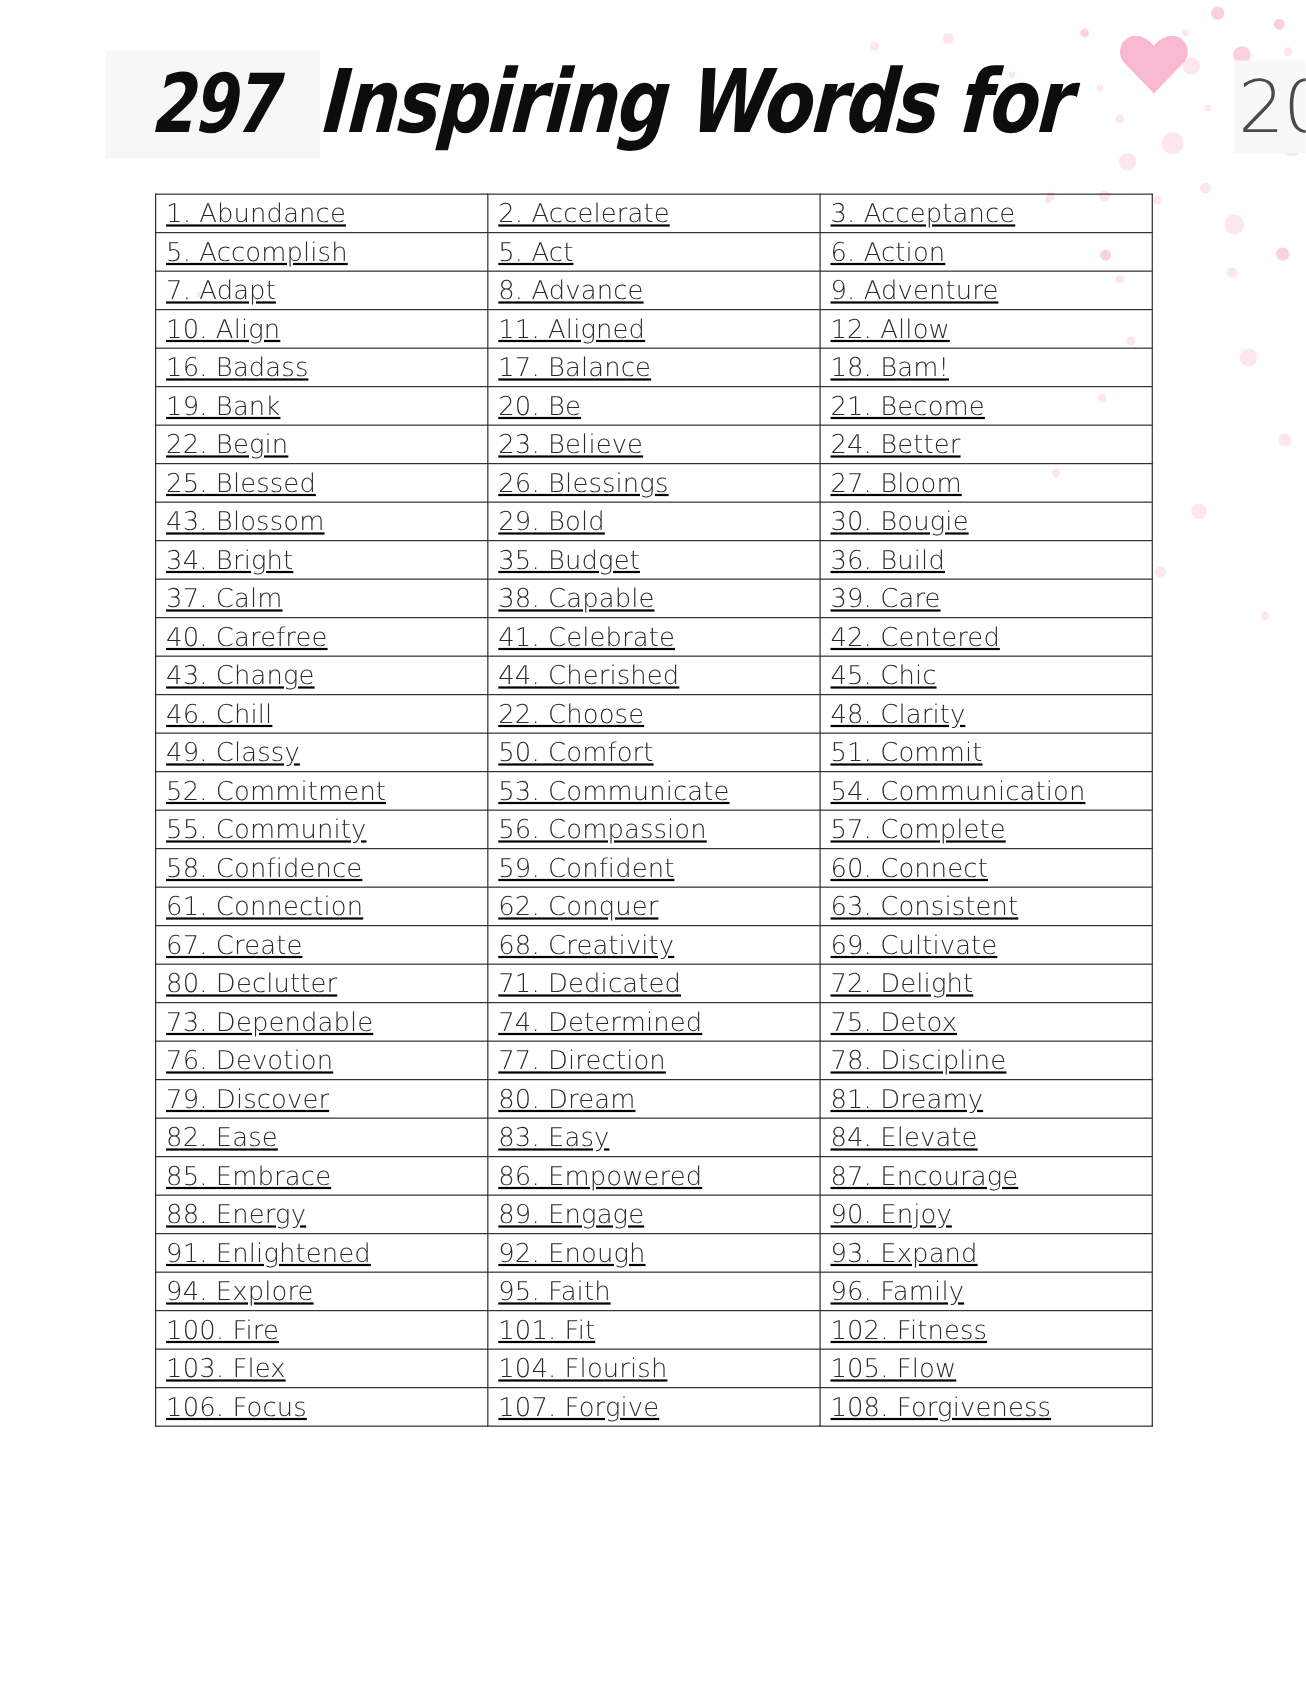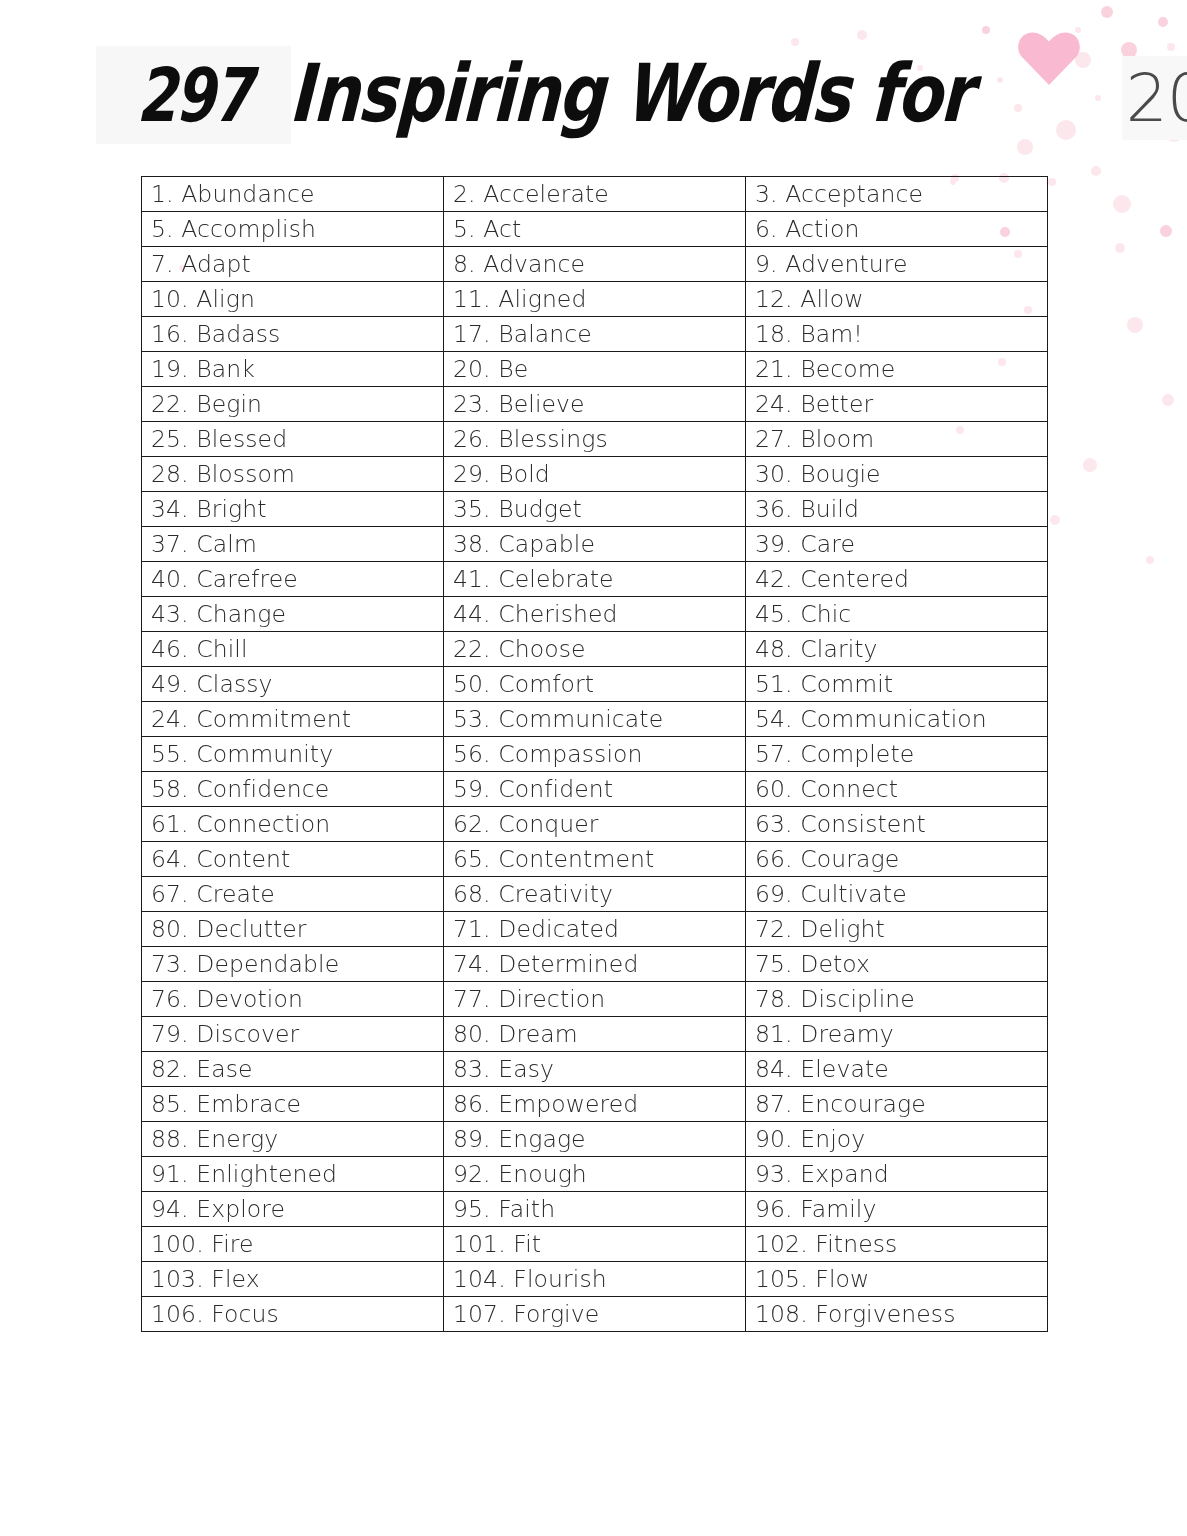--- a/index.html
+++ b/index.html
@@ -99,20 +99,21 @@
     position: absolute;
     left: 141px;
     top: 176px;
     width: 906px;
     z-index: 2;
   }
   table#words-table {
     border-collapse: collapse;
     width: 906px;
     table-layout: fixed;
+    text-decoration: underline;
   }
   table#words-table td {
     border: 1.4px solid #1b1b1b;
     height: 34px;
     padding: 0 0 0 9px;
     font-family: "DejaVu Sans", "Liberation Sans", sans-serif;
     font-weight: 300;
     font-size: 23.5px;
     line-height: 34px;
     color: #2b2b2b;
@@ -229,21 +230,21 @@
           <td>22. Begin</td>
           <td>23. Believe</td>
           <td>24. Better</td>
         </tr>
         <tr>
           <td>25. Blessed</td>
           <td>26. Blessings</td>
           <td>27. Bloom</td>
         </tr>
         <tr>
-          <td>28. Blossom</td>
+          <td>43. Blossom</td>
           <td>29. Bold</td>
           <td>30. Bougie</td>
         </tr>
         <tr>
           <td>34. Bright</td>
           <td>35. Budget</td>
           <td>36. Build</td>
         </tr>
         <tr>
           <td>37. Calm</td>
@@ -264,45 +265,40 @@
           <td>46. Chill</td>
           <td>22. Choose</td>
           <td>48. Clarity</td>
         </tr>
         <tr>
           <td>49. Classy</td>
           <td>50. Comfort</td>
           <td>51. Commit</td>
         </tr>
         <tr>
-          <td>24. Commitment</td>
+          <td>52. Commitment</td>
           <td>53. Communicate</td>
           <td>54. Communication</td>
         </tr>
         <tr>
           <td>55. Community</td>
           <td>56. Compassion</td>
           <td>57. Complete</td>
         </tr>
         <tr>
           <td>58. Confidence</td>
           <td>59. Confident</td>
           <td>60. Connect</td>
         </tr>
         <tr>
           <td>61. Connection</td>
           <td>62. Conquer</td>
           <td>63. Consistent</td>
         </tr>
         <tr>
-          <td>64. Content</td>
-          <td>65. Contentment</td>
-          <td>66. Courage</td>
-        </tr>
-        <tr>
           <td>67. Create</td>
           <td>68. Creativity</td>
           <td>69. Cultivate</td>
         </tr>
         <tr>
           <td>80. Declutter</td>
           <td>71. Dedicated</td>
           <td>72. Delight</td>
         </tr>
         <tr>

